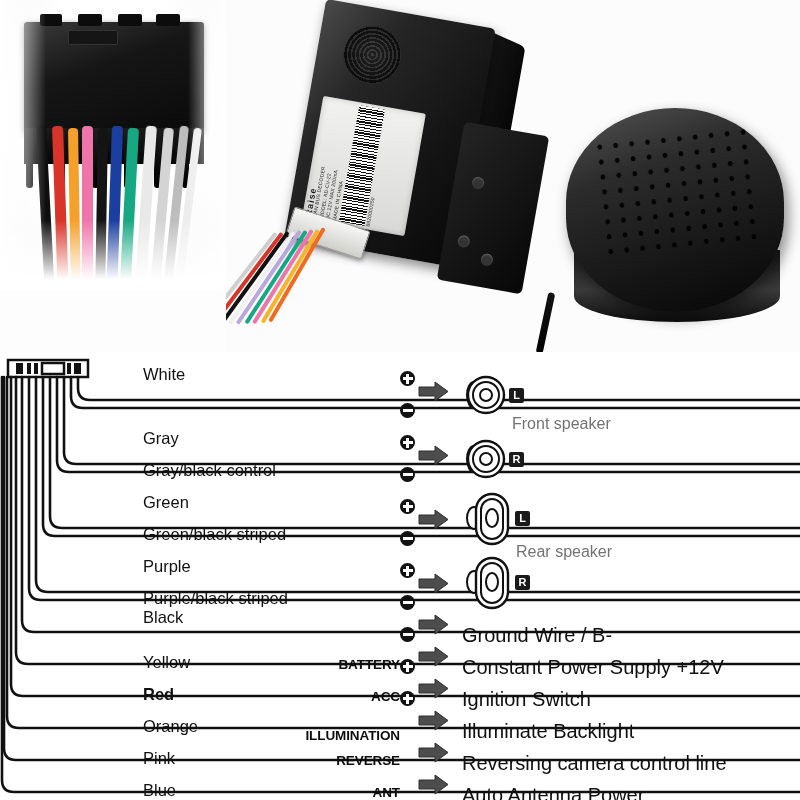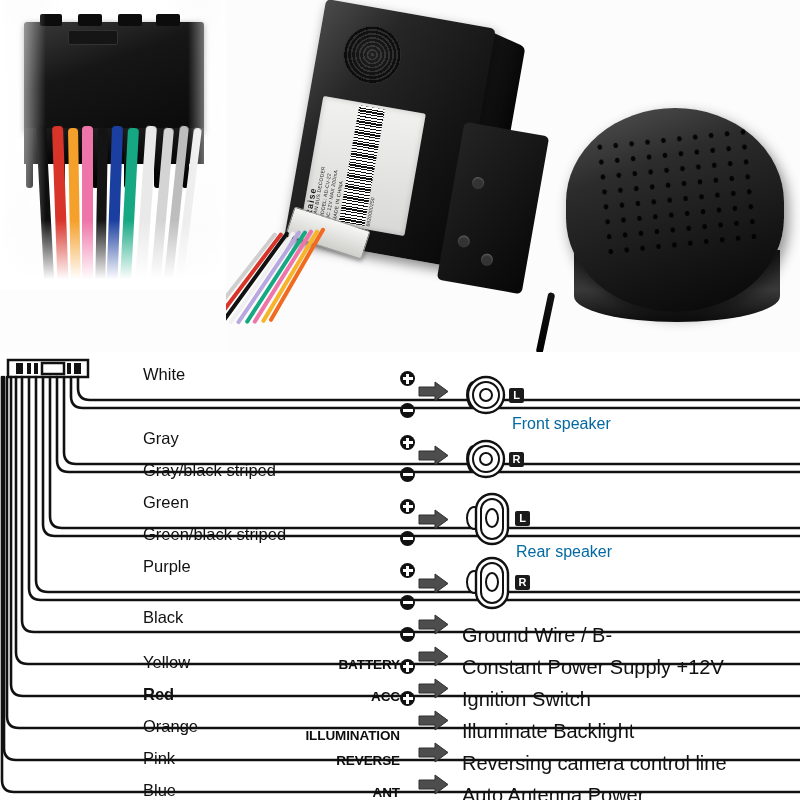--- a/index.html
+++ b/index.html
@@ -263,21 +263,21 @@
     position: absolute;
     left: 462px;
     font-size: 20px;
     color: #111;
     white-space: nowrap;
     font-family: "Liberation Sans", sans-serif;
   }
   .group-caption {
     position: absolute;
     font-size: 16px;
-    color: #0369a1;
+    color: #737373;
     white-space: nowrap;
     font-family: "Liberation Sans", sans-serif;
   }
   .polarity {
     position: absolute;
     width: 15px; height: 15px;
     border-radius: 50%;
     background: #111;
   }
   .polarity::before {
@@ -462,24 +462,25 @@
       <g transform="translate(466,204)">
         <ellipse cx="8" cy="26" rx="7" ry="11" fill="#fff" stroke="#111" stroke-width="2"></ellipse>
         <rect x="10" y="2" width="32" height="50" rx="16" fill="#fff" stroke="#111" stroke-width="2.4"></rect>
         <rect x="15" y="7" width="22" height="40" rx="11" fill="#fff" stroke="#111" stroke-width="2"></rect>
         <ellipse cx="26" cy="26" rx="6" ry="9" fill="#fff" stroke="#111" stroke-width="2"></ellipse>
       </g>
     </svg>
 
     <div class="row-label" style="left:143px; top:13px;">White</div>
     <div class="row-label" style="left:143px; top:77px;">Gray</div>
-    <div class="row-label" style="left:143px; top:109px;">Gray/black striped</div>
+    <div class="row-label" style="left:143px; top:109px;">Gray/black control</div>
     <div class="row-label" style="left:143px; top:141px;">Green</div>
     <div class="row-label" style="left:143px; top:173px;">Green/black striped</div>
     <div class="row-label" style="left:143px; top:205px;">Purple</div>
+    <div class="row-label" style="left:143px; top:237px;">Purple/black striped</div>
     <div class="row-label" style="left:143px; top:256px;">Black</div>
     <div class="row-label" style="left:143px; top:301px;">Yellow</div>
     <div class="row-label" style="left:143px; top:333px;font-weight:bold;">Red</div>
     <div class="row-label" style="left:143px; top:365px;">Orange</div>
     <div class="row-label" style="left:143px; top:397px;">Pink</div>
     <div class="row-label" style="left:143px; top:429px;">Blue</div>
 
     <div class="row-func" style="left:200px; top:305px; width:200px;">BATTERY</div>
     <div class="row-func" style="left:200px; top:337px; width:200px;">ACC</div>
     <div class="row-func" style="left:200px; top:369px; width:200px;margin-top:7px;">ILLUMINATION</div>

